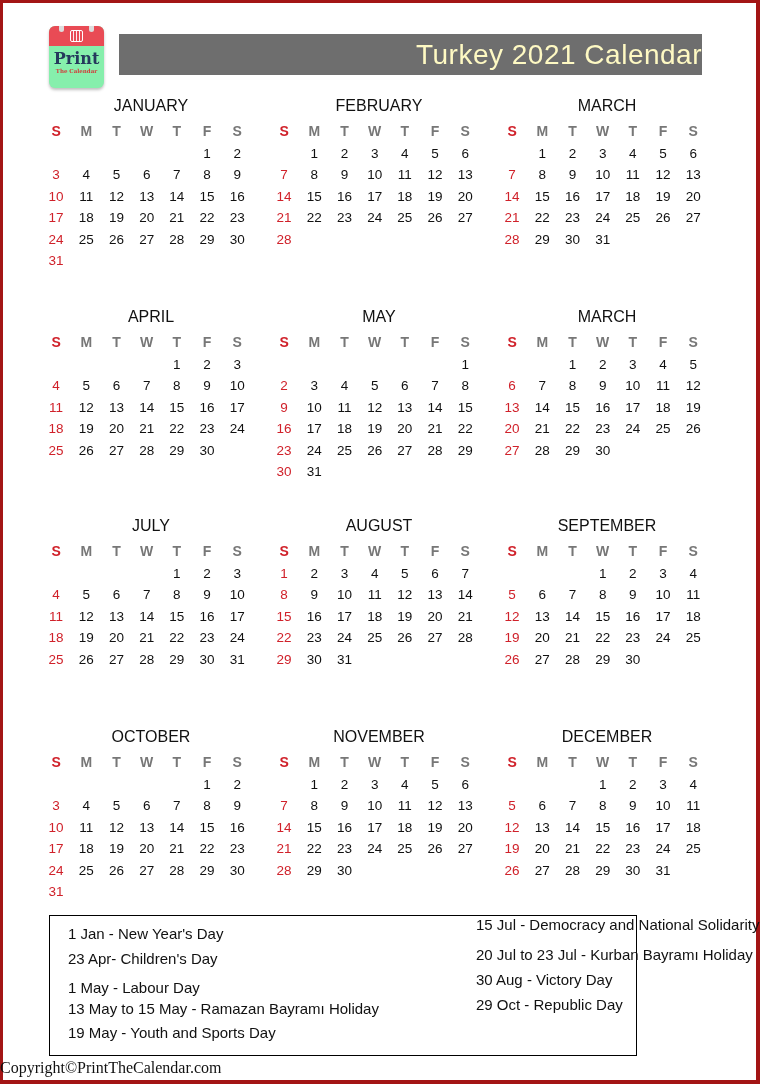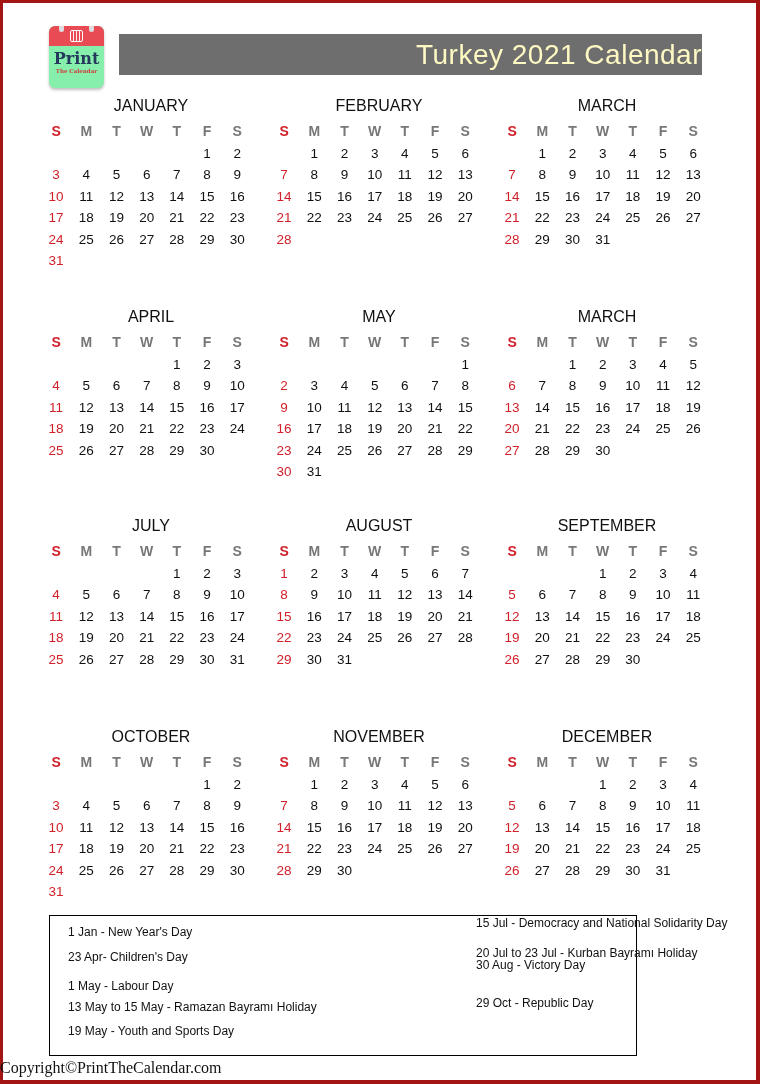--- a/index.html
+++ b/index.html
@@ -14,21 +14,21 @@
   .logo-sub { text-align:center; font-family:"DejaVu Serif", serif; font-size:5.5px; color:#d23a3a; font-weight:bold; }
   .titlebar { position:absolute; left:119px; top:34px; width:583px; height:41px; background:#6e6e6e; color:#fef9c3; font-size:28px; line-height:41px; text-align:right; font-weight:300; letter-spacing:.5px; }
   .month { position:absolute; width:220px; }
   .month-name { position:absolute; top:0; left:0; width:100%; text-align:center; font-weight:normal; font-size:16px; color:#111; }
   .grid { position:absolute; top:24px; left:0; }
   .row { display:flex; height:21.5px; }
   .cell { width:30.2px; text-align:center; font-size:13.5px; line-height:21.5px; color:#111; }
   .hdr .cell { font-weight:bold; color:#777; font-size:14px; }
   .hdr .cell.sun { color:#d0212a; }
   .cell.sun { color:#d0212a; }
-  .holidays { position:absolute; left:49px; top:915px; width:588px; height:141px; border:1px solid #000; box-sizing:border-box; font-size:12px; color:#111; }
+  .holidays { position:absolute; left:49px; top:915px; width:588px; height:141px; border:1px solid #000; box-sizing:border-box; font-size:15px; color:#111; }
   .hcol { position:absolute; top:0; }
   .hitem { position:absolute; white-space:nowrap; }
   .copyright { position:absolute; left:0; top:1059px; width:760px; font-family:"Liberation Serif", serif; font-size:16px; color:#111; }
 </style>
 </head>
 <body>
 
 <div class="frame"></div>
 
 <div class="logo">
@@ -785,18 +785,18 @@
   <div class="hcol" style="left:18px">
     <div class="hitem" style="top:9px">1 Jan - New Year's Day</div>
     <div class="hitem" style="top:34px">23 Apr- Children's Day</div>
     <div class="hitem" style="top:63px">1 May - Labour Day</div>
     <div class="hitem" style="top:84px">13 May to 15 May - Ramazan Bayramı Holiday</div>
     <div class="hitem" style="top:108px">19 May - Youth and Sports Day</div>
   </div>
   <div class="hcol" style="left:426px">
     <div class="hitem" style="top:0">15 Jul - Democracy and National Solidarity Day</div>
     <div class="hitem" style="top:30px">20 Jul to 23 Jul - Kurban Bayramı Holiday</div>
-    <div class="hitem" style="top:42px">30 Aug - Victory Day</div>
+    <div class="hitem" style="top:55px">30 Aug - Victory Day</div>
     <div class="hitem" style="top:80px">29 Oct - Republic Day</div>
   </div>
 </div>
 
 <div class="copyright">Copyright©PrintTheCalendar.com</div>
 
 </body></html>

